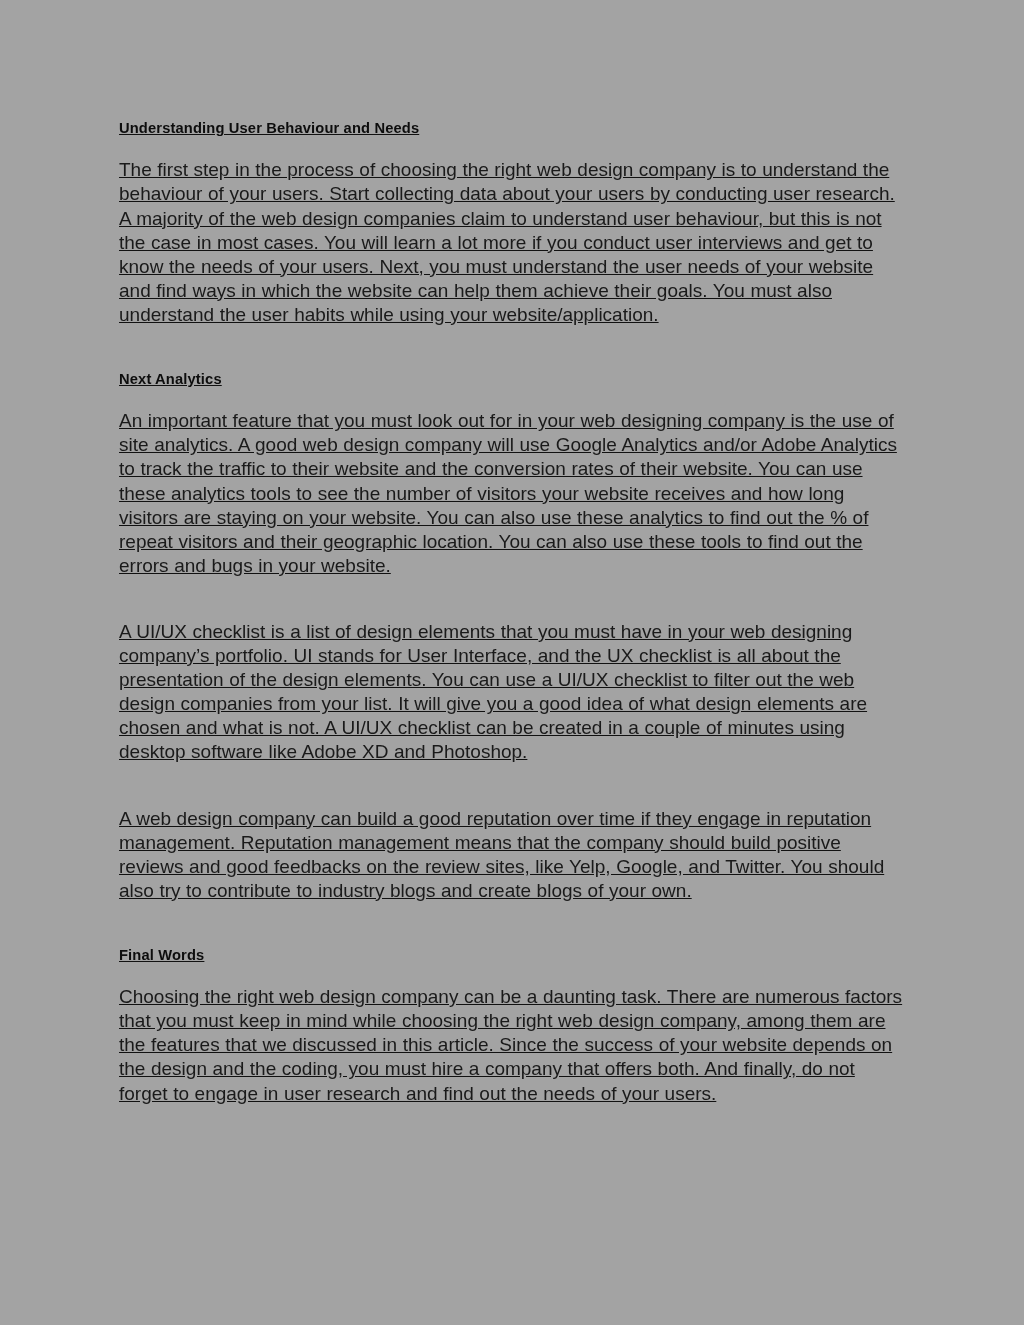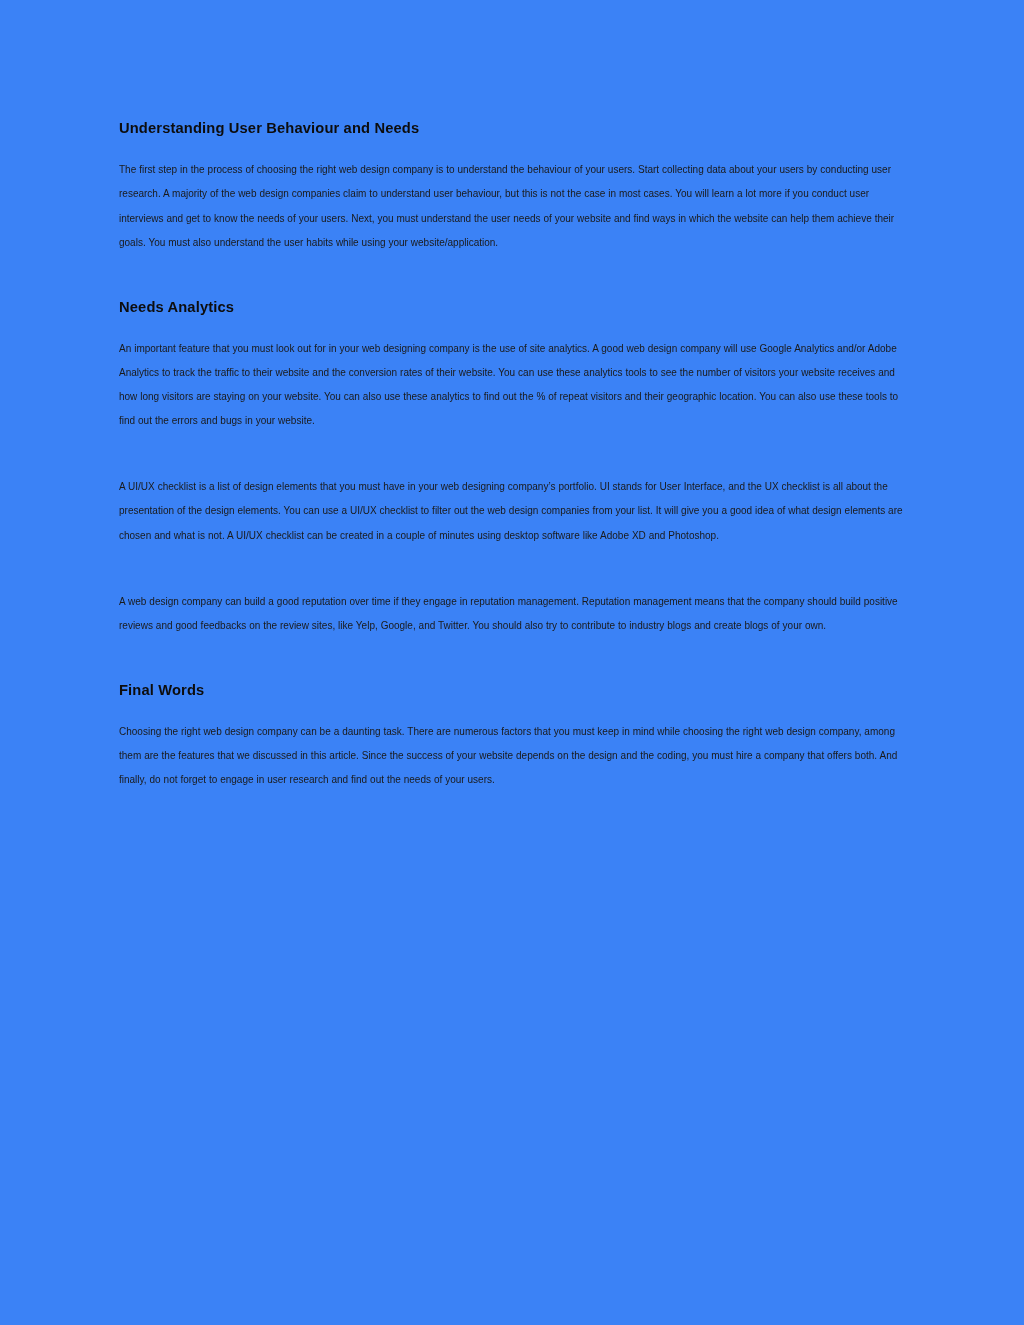--- a/index.html
+++ b/index.html
@@ -11,64 +11,65 @@
     width: 1024px;
     height: 1325px;
     font-family: "Liberation Sans", sans-serif;
     color: #111111;
     -webkit-font-smoothing: antialiased;
   }
   .page {
     position: relative;
     width: 1024px;
     height: 1325px;
-    background: #3b82f6;
+    background: #a3a3a3;
     box-sizing: border-box;
     padding: 118px 119px 0 119px;
+    text-decoration: underline;
   }
   .doc-body {
     width: 787px;
   }
   .section {
     margin: 0 0 42px 0;
   }
   .section:last-child {
     margin-bottom: 4px;
   }
   .section-heading {
     font-size: 14.7px;
     font-weight: bold;
     line-height: 1.45;
     letter-spacing: 0.01em;
     color: #0d0d0d;
     margin: 0 0 19px 0;
   }
   .section-paragraph {
-    font-size: 10px;
+    font-size: 19px;
     font-weight: normal;
     line-height: 24.1px;
     color: #1a1a1a;
     margin: 0;
     text-align: left;
     word-spacing: 0.015em;
   }
 </style>
 </head>
 <body>
 
 <div class="page">
   <div class="doc-body">
 
     <section class="section">
       <h2 class="section-heading">Understanding User Behaviour and Needs</h2>
       <p class="section-paragraph">The first step in the process of choosing the right web design company is to understand the behaviour of your users. Start collecting data about your users by conducting user research. A majority of the web design companies claim to understand user behaviour, but this is not the case in most cases. You will learn a lot more if you conduct user interviews and get to know the needs of your users. Next, you must understand the user needs of your website and find ways in which the website can help them achieve their goals. You must also understand the user habits while using your website/application.</p>
     </section>
 
     <section class="section">
-      <h2 class="section-heading">Needs Analytics</h2>
+      <h2 class="section-heading">Next Analytics</h2>
       <p class="section-paragraph">An important feature that you must look out for in your web designing company is the use of site analytics. A good web design company will use Google Analytics and/or Adobe Analytics to track the traffic to their website and the conversion rates of their website. You can use these analytics tools to see the number of visitors your website receives and how long visitors are staying on your website. You can also use these analytics to find out the % of repeat visitors and their geographic location. You can also use these tools to find out the errors and bugs in your website.</p>
     </section>
 
     <section class="section">
       <p class="section-paragraph">A UI/UX checklist is a list of design elements that you must have in your web designing company’s portfolio. UI stands for User Interface, and the UX checklist is all about the presentation of the design elements. You can use a UI/UX checklist to filter out the web design companies from your list. It will give you a good idea of what design elements are chosen and what is not. A UI/UX checklist can be created in a couple of minutes using desktop software like Adobe XD and Photoshop.</p>
     </section>
 
     <section class="section">
       <p class="section-paragraph">A web design company can build a good reputation over time if they engage in reputation management. Reputation management means that the company should build positive reviews and good feedbacks on the review sites, like Yelp, Google, and Twitter. You should also try to contribute to industry blogs and create blogs of your own.</p>
     </section>

